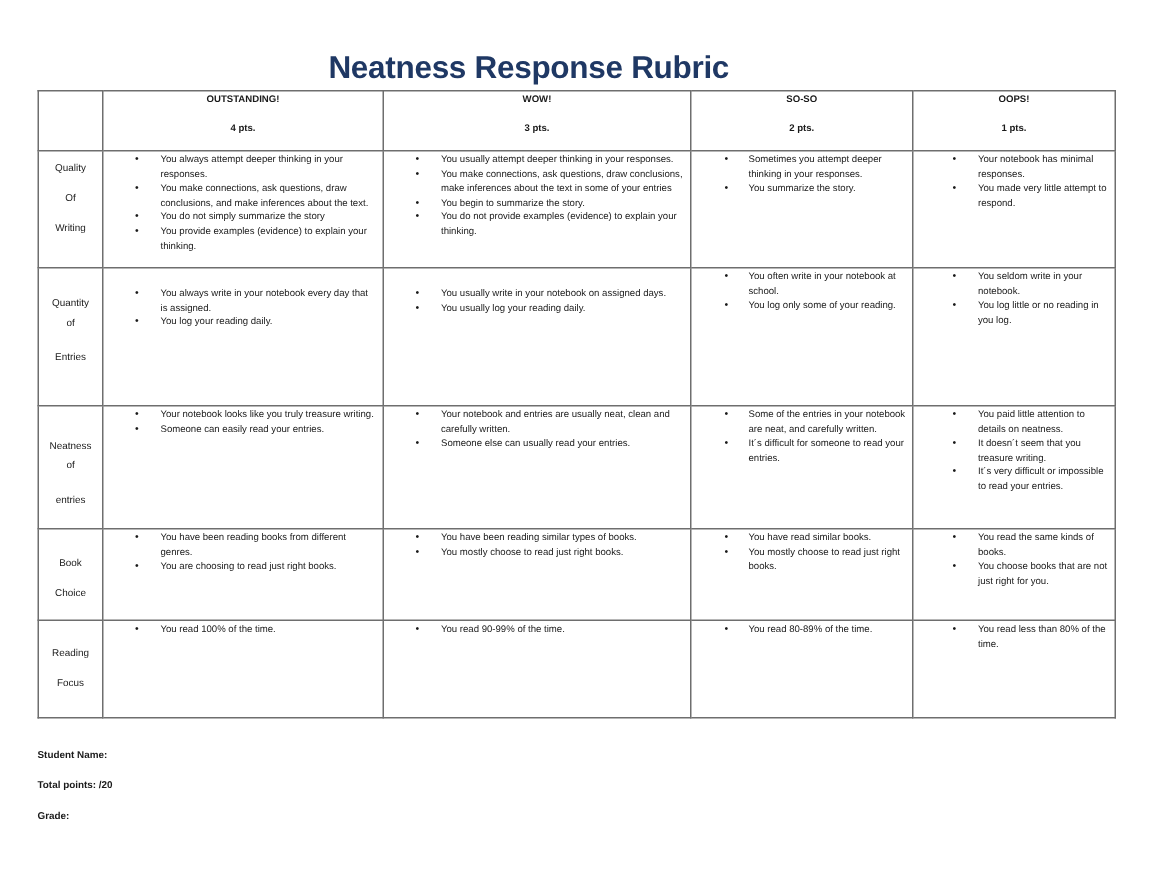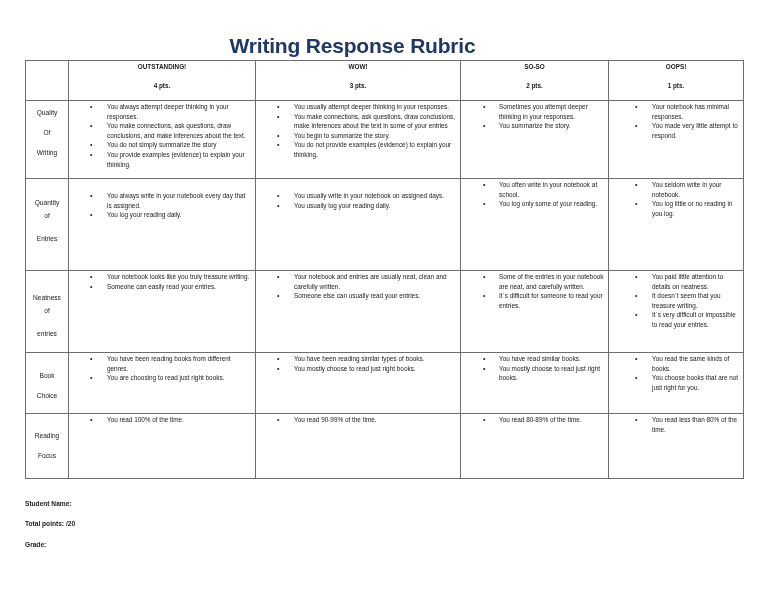--- a/index.html
+++ b/index.html
@@ -23,21 +23,21 @@
   li::before { content: "•"; position: absolute; left: 21px; top: 0; font-size: 7px; }
   .c3cell li, .c4cell li { padding-left: 38px; }
   .c3cell li::before { left: 22px; }
   .c4cell li { padding-left: 43px; }
   .c4cell li::before { left: 26px; }
   .footer { position: absolute; left: 25px; font-size: 6.6px; font-weight: bold; }
 </style>
 </head>
 <body>
 
-<div class="title">Writing  Response Rubric</div>
+<div class="title">Neatness  Response Rubric</div>
 
 <table class="rubric">
   <colgroup>
       <col class="c0">
       <col class="c1">
       <col class="c2">
       <col class="c3">
       <col class="c4">
     </colgroup>
   <tbody id="rubric-body">

